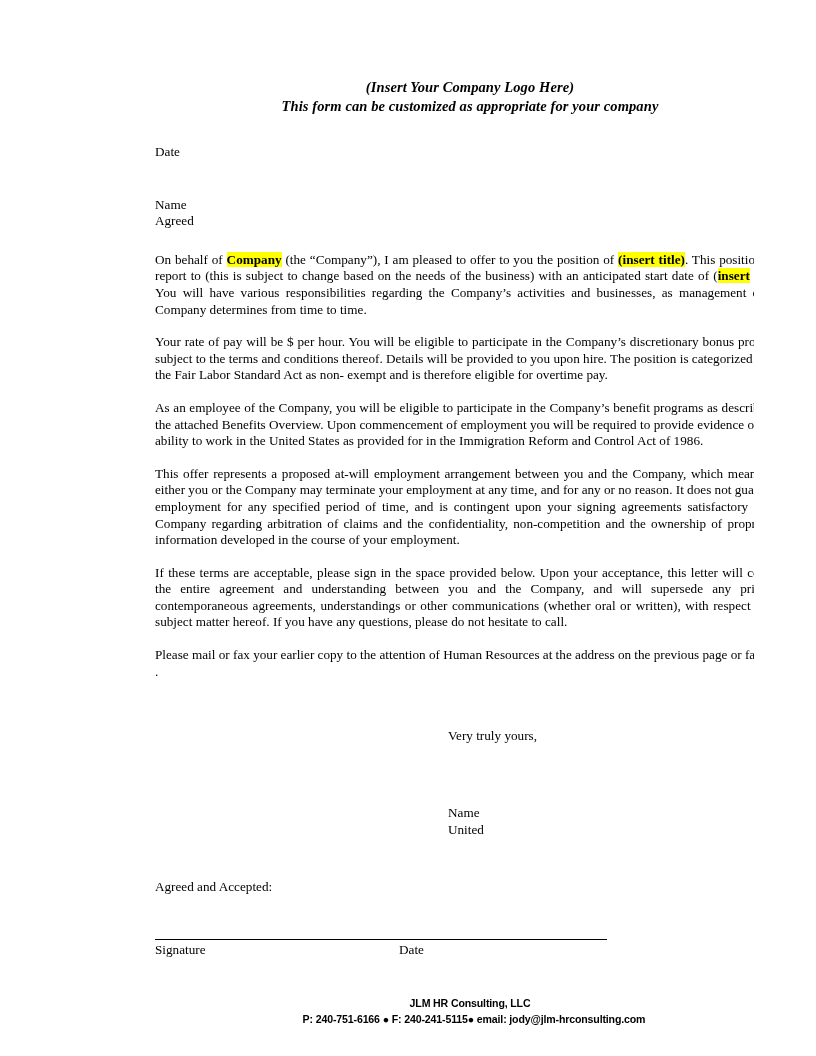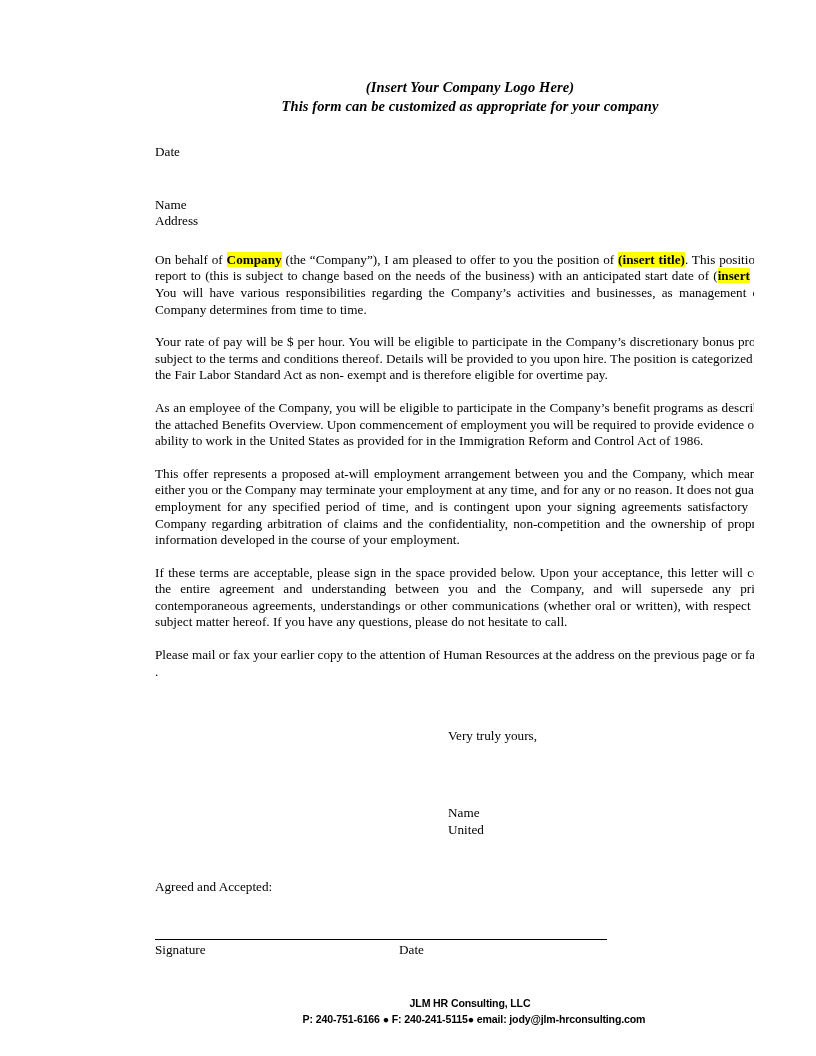--- a/index.html
+++ b/index.html
@@ -144,21 +144,21 @@
     <div class="letterhead-line1">(Insert Your Company Logo Here)</div>
     <div class="letterhead-line2">This form can be customized as appropriate for your company</div>
   </div>
 
   <div class="body-col">
 
     <div class="fld">Date</div>
 
     <div class="addr-block">
       <div class="fld">Name</div>
-      <div class="fld">Address</div>
+      <div class="fld">Agreed</div>
     </div>
 
 
     <div style="height:22px"></div>
 
     <p class="para"><span>On behalf of </span><span class="hl">Company</span><span> (the “Company”), I am pleased to offer to you the position of </span><span class="hl">(insert title)</span><span>.  This position will report to      (this is subject to change based on the needs of the business) with an anticipated start date of (</span><span class="hl">insert</span><span> </span><span class="hl">date</span><span>).  You will have various responsibilities regarding the Company’s activities and businesses, as management of the Company determines from time to time.</span></p>
 
     <p class="para">Your rate of pay will be $   per hour. You will  be eligible  to  participate  in  the  Company’s  discretionary  bonus program,  subject  to  the  terms  and  conditions thereof.   Details  will  be  provided  to you upon hire.   The position is categorized under the Fair Labor Standard Act as  non- exempt and is therefore  eligible for overtime pay.</p>
 
     <p class="para">As an employee of the Company, you will  be eligible  to participate in the Company’s benefit programs as described in the attached Benefits Overview. Upon commencement  of employment you will  be required to provide evidence of your ability to work in the United States as provided for in the Immigration Reform and Control Act of 1986.</p>

